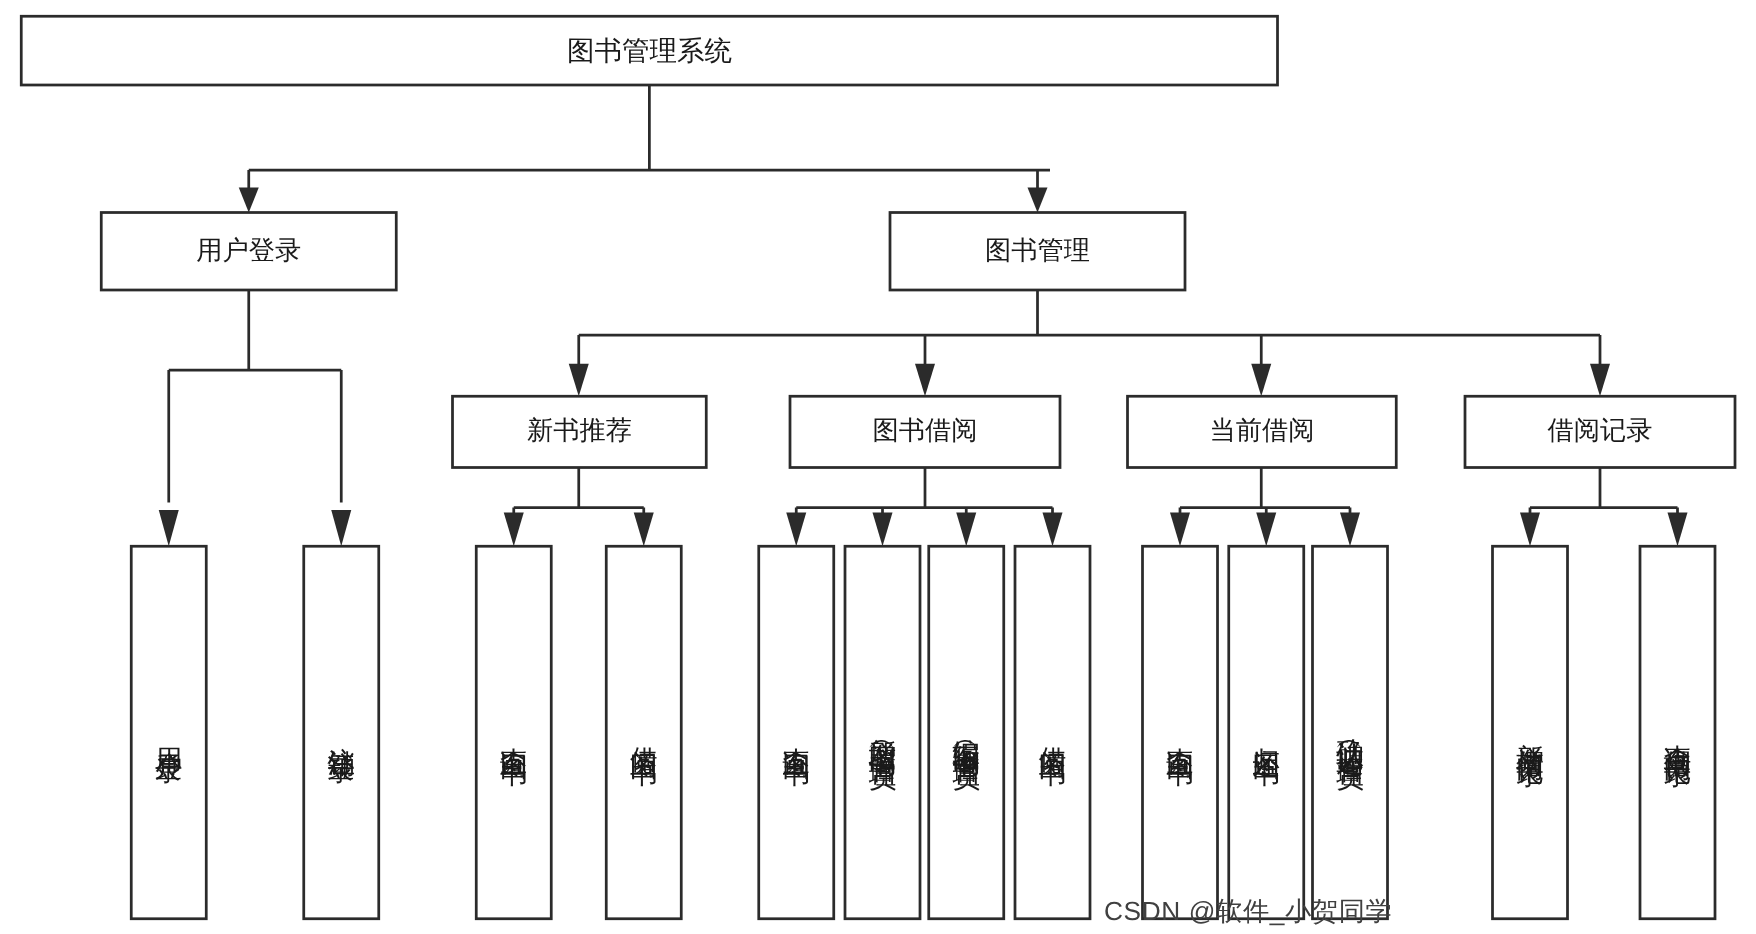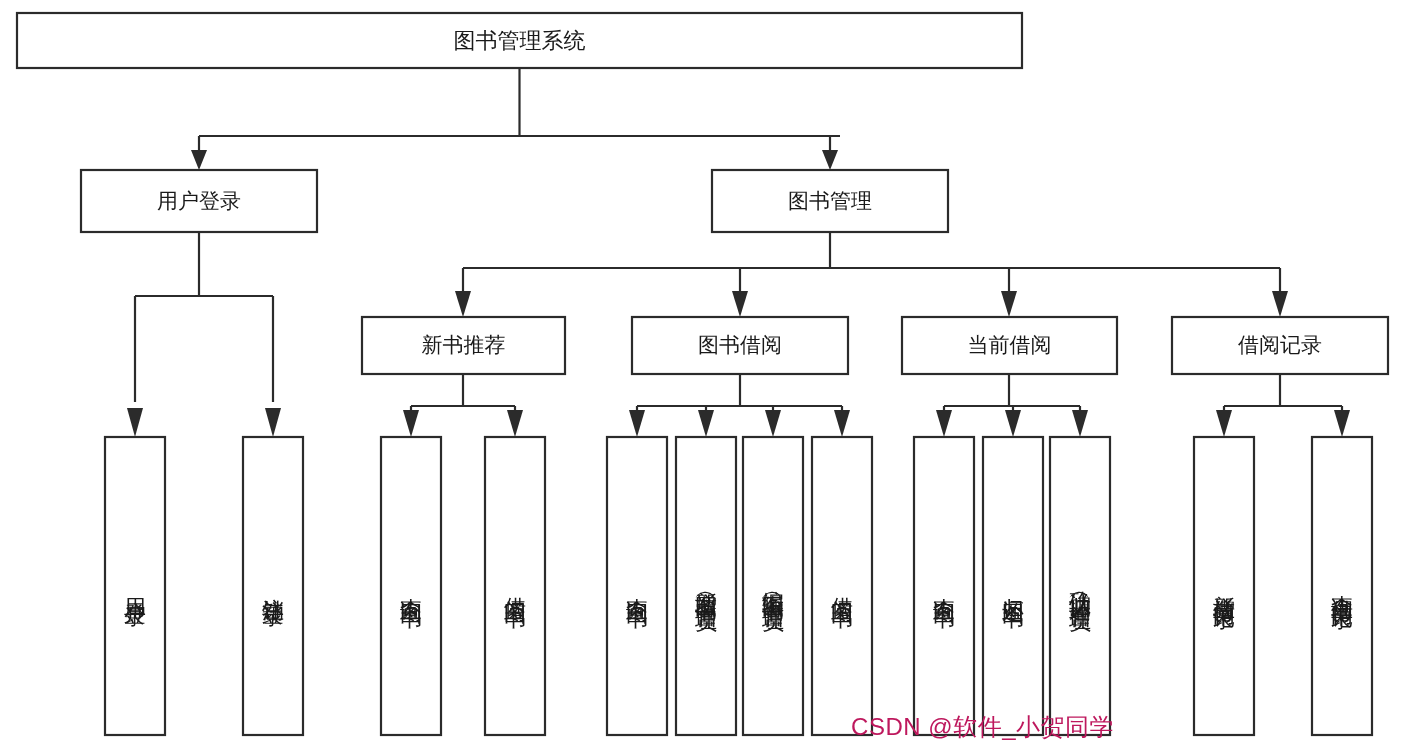--- a/index.html
+++ b/index.html
@@ -69,22 +69,22 @@
     justify-content: center;
     text-align: center;
     white-space: nowrap;
     pointer-events: none;
   }
   .watermark {
     position: absolute;
     right: 8px;
     bottom: 4px;
     font-family: "Liberation Sans", "DejaVu Sans", sans-serif;
-    font-size: 24px;
-    color: #be185d;
+    font-size: 21px;
+    color: #404040;
     white-space: nowrap;
     letter-spacing: 0.5px;
   }
 </style>
 </head>
 <body>
 
 <div id="diagram-root">
 
   <svg class="diagram-canvas" viewBox="0 0 1405 747">

